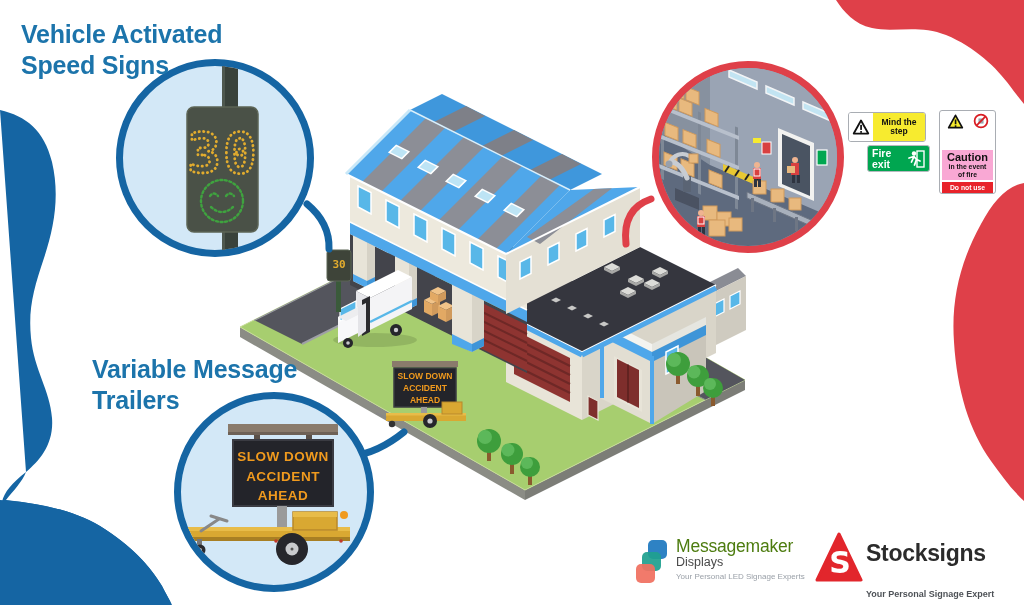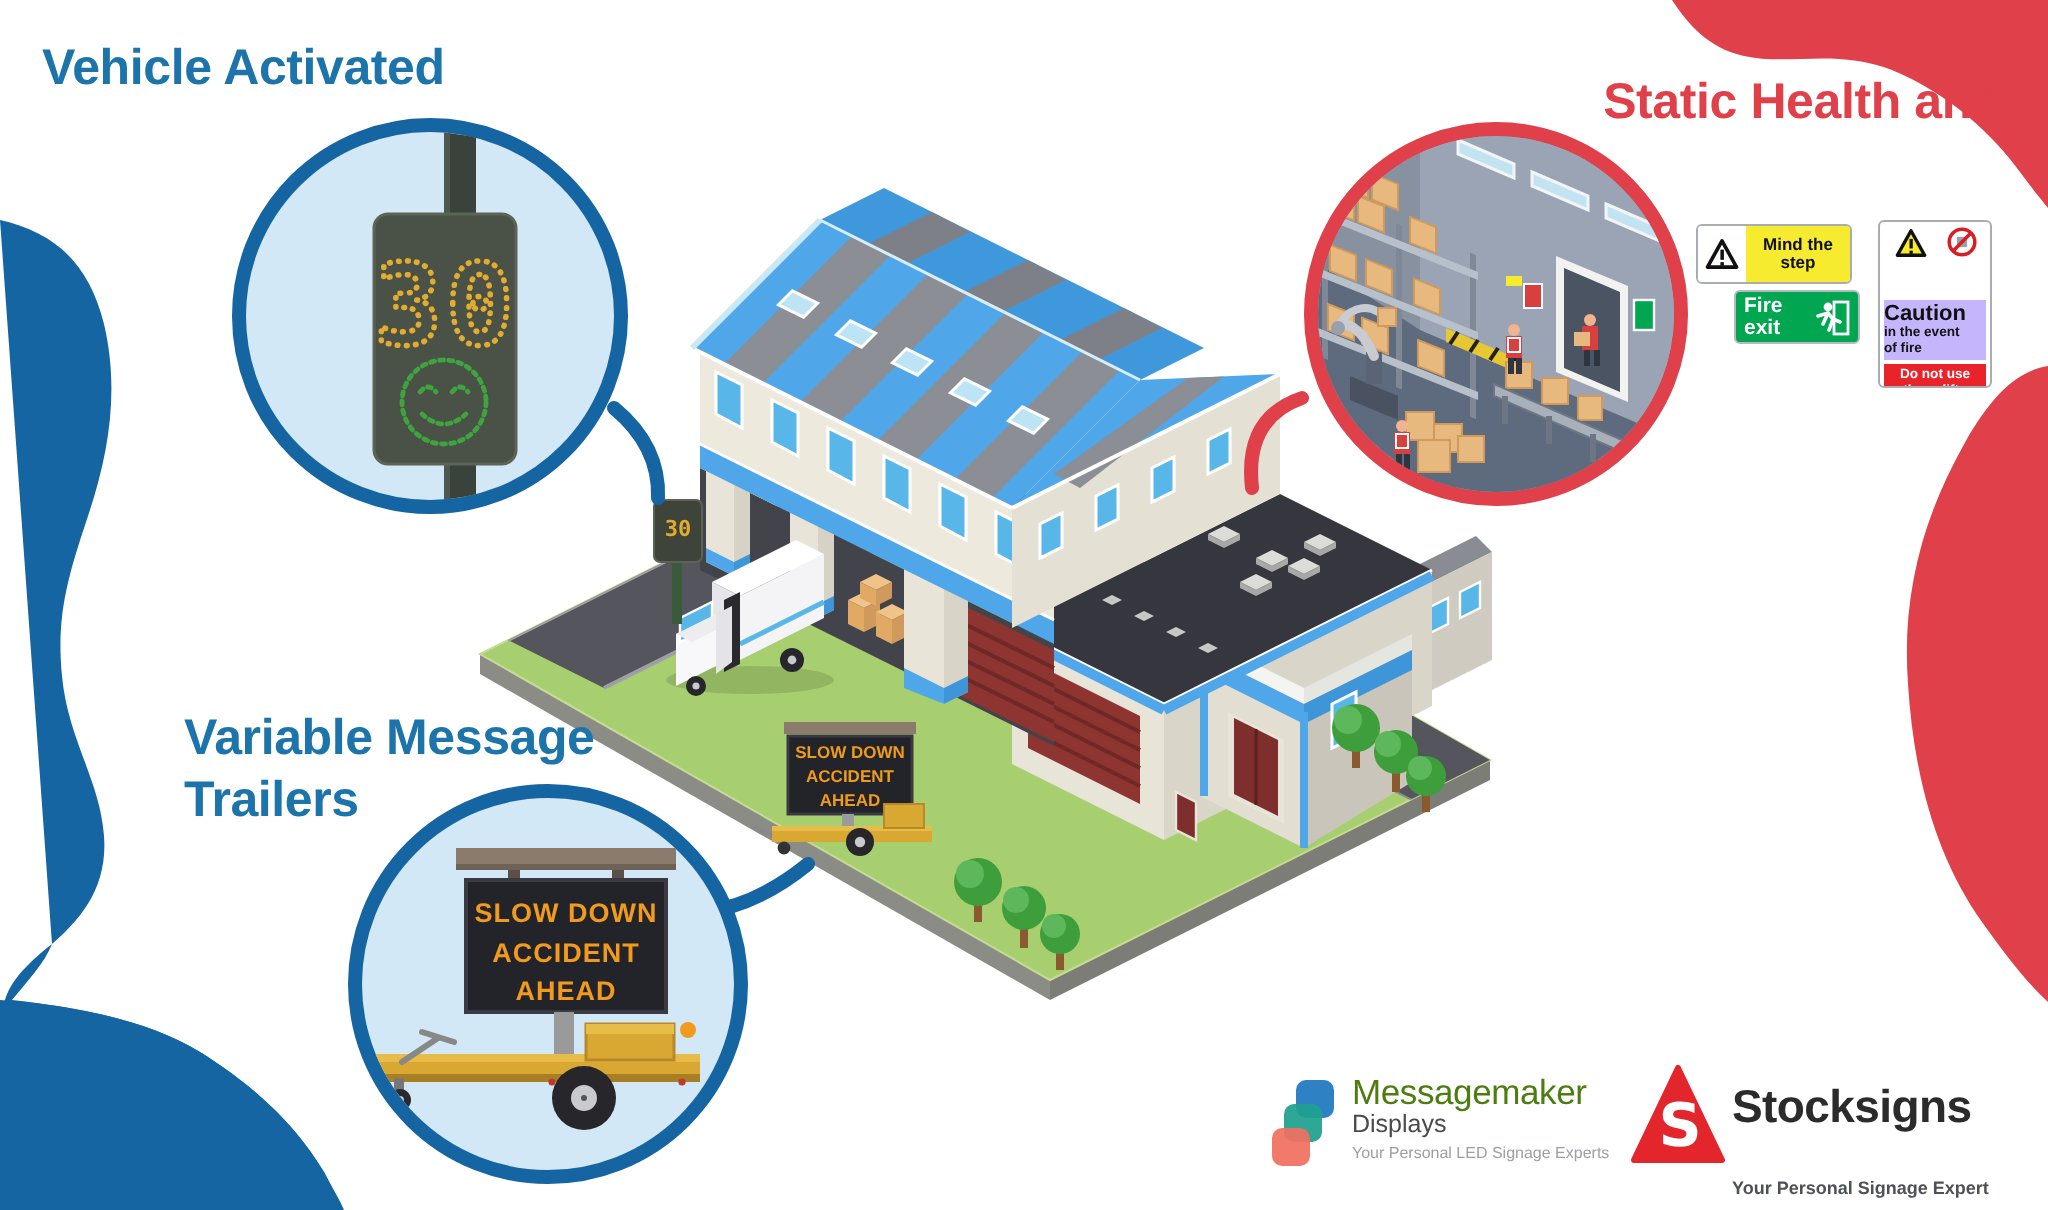--- a/index.html
+++ b/index.html
@@ -19,21 +19,21 @@
   .ssign{position:absolute;background:#fff;border:1.5px solid #A9ADB3;border-radius:3px;
          box-sizing:border-box;display:flex;overflow:hidden;}
   .ssign .txt{font-weight:bold;color:#111;text-align:center;}
   .mts-icon{width:24px;display:flex;align-items:center;justify-content:center;background:#fff;}
   .mts-txt{flex:1;background:#F7EB2F;display:flex;flex-direction:column;align-items:center;justify-content:center;
            font-size:8.5px;line-height:9.5px;}
   .fire{background:#00A650;border:1.5px solid #B6BABF;align-items:center;padding:2px 4px;justify-content:space-between;}
   .fire .txt{color:#fff;font-size:10.5px;line-height:10.5px;text-align:left;flex:1;}
   .caution{flex-direction:column;padding:2px;}
   .cau-icons{display:flex;justify-content:space-around;align-items:center;height:18px;}
-  .cau-yellow{background:#c4b5fd;padding:1px 0 2px;margin-top:21px;}
+  .cau-yellow{background:#f9a8d4;text-align:center;padding:1px 0 2px;margin-top:21px;}
   .cau-head{font-weight:bold;font-size:11px;line-height:12px;color:#111;}
   .cau-sub{font-weight:bold;font-size:6.8px;line-height:7.5px;color:#111;}
   .cau-red{background:#E8232A;text-align:center;margin-top:2px;padding:2px 0;}
   .cau-red div{font-weight:bold;font-size:6.8px;line-height:7.5px;color:#fff;}
   
   .mm-name{font-size:17.5px;color:#4d7c0f;letter-spacing:-0.2px;line-height:18px;}
   .mm-div{font-size:12.5px;color:#4A4A4A;line-height:14px;}
   .mm-tag{font-size:8px;color:#9AA0A8;margin-top:3px;}
   .ss-name{font-size:23px;font-weight:600;color:#2B2B2B;letter-spacing:-0.3px;line-height:24px;}
   .ss-tag{font-size:9px;font-weight:bold;color:#4E5257;margin-top:24px;}
@@ -444,23 +444,23 @@
           <circle cx="111" cy="150" r="1.5" fill="#555555"></circle>
         <circle cx="163" cy="116" r="4" fill="#F09A1E"></circle>
         <circle cx="95" cy="142" r="1.8" fill="#C0392B"></circle>
           <circle cx="160" cy="142" r="1.8" fill="#C0392B"></circle>
       </g>
     </svg>
   </div>
 
   <div class="abs callout-title blue-t" style="left:21px;top:19px;">
     <div>Vehicle Activated</div>
+    <div>Speed Signs</div>
   </div>
   <div class="abs callout-title red-t" style="right:23px;top:36px;text-align:right;">
-    <div>Static Health and</div>
   </div>
   <div class="abs callout-title blue-t" style="left:92px;top:354px;">
     <div>Variable Message</div>
     <div>Trailers</div>
   </div>
 
   <div class="ssign" style="left:848px;top:112px;width:78px;height:30px;">
     <div class="mts-icon">
       <svg width="18" height="16" viewBox="0 0 24 22">
           <path d="M12 2 L22 20 L2 20 Z" fill="#fff" stroke="#111" stroke-width="2.5" stroke-linejoin="round"></path>

